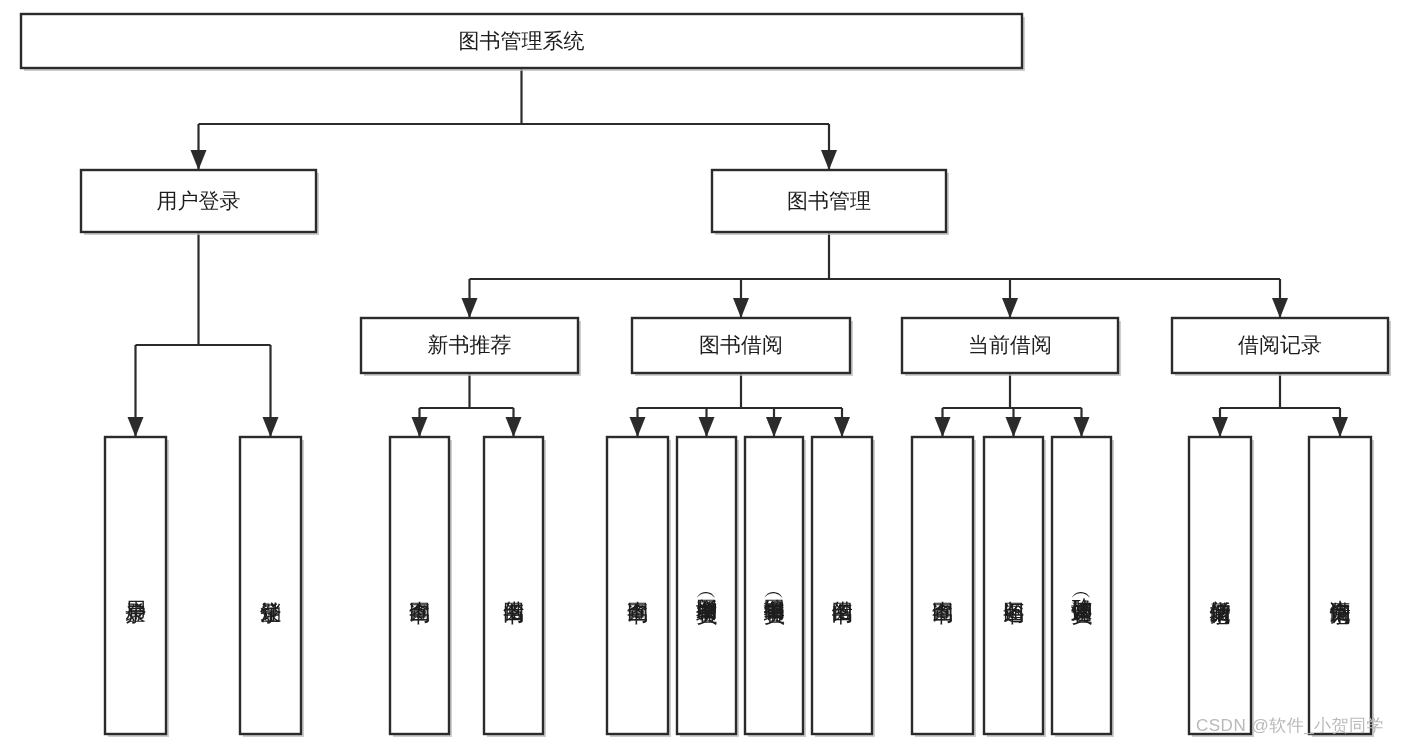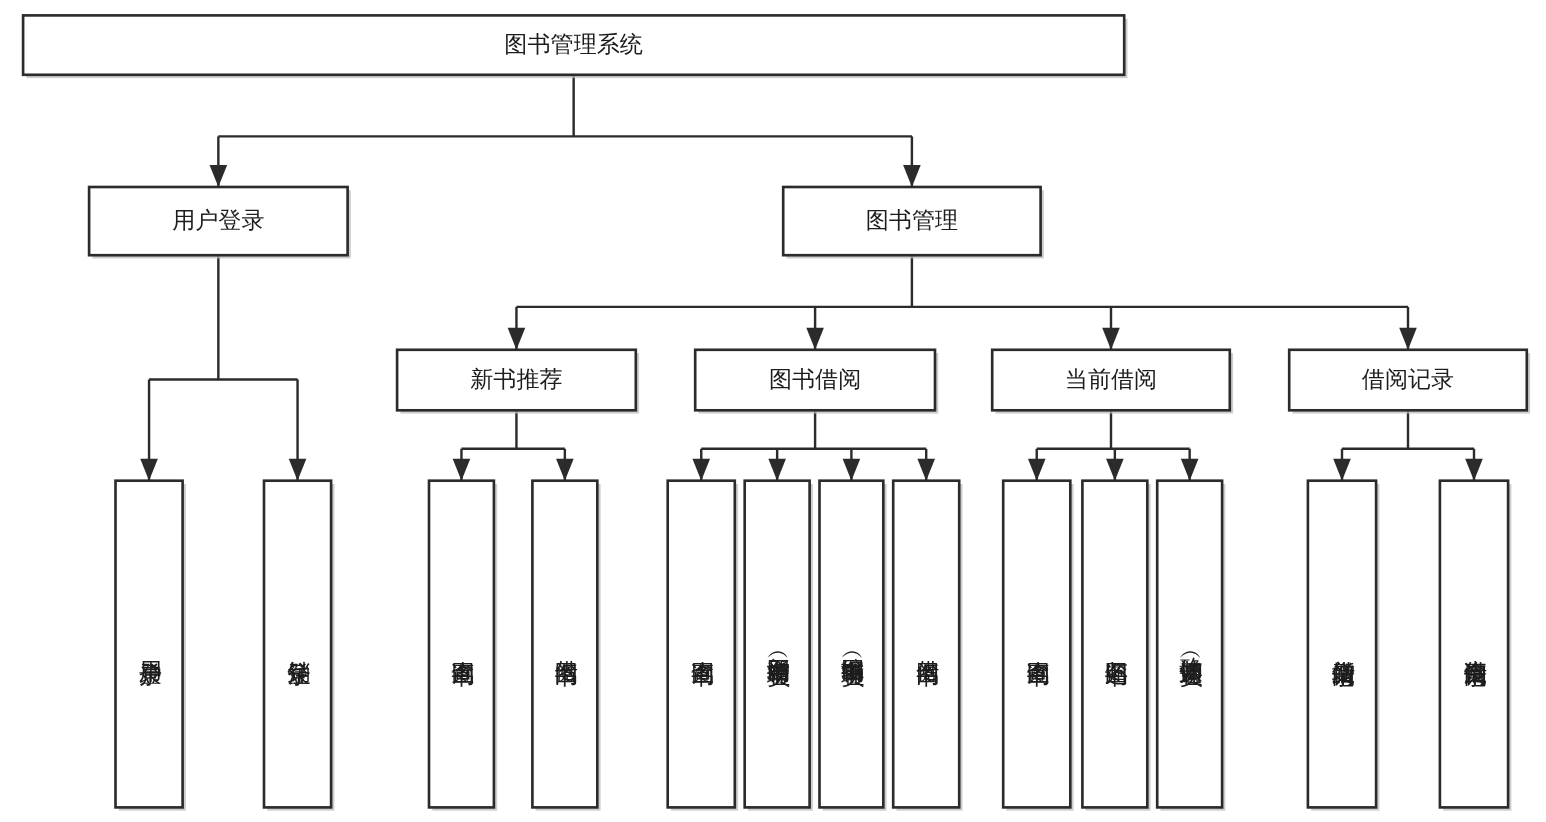--- a/index.html
+++ b/index.html
@@ -201,13 +201,14 @@
       <div class="node-label-v" style="left: 607px; top: 437px; width: 61px; height: 297px;">查询图书</div>
       <div class="node-label-v" style="left: 677px; top: 437px; width: 59px; height: 297px;">新增图书（管理员）</div>
       <div class="node-label-v" style="left: 745px; top: 437px; width: 58px; height: 297px;">编辑图书（管理员）</div>
       <div class="node-label-v" style="left: 812px; top: 437px; width: 60px; height: 297px;">借阅图书</div>
       <div class="node-label-v" style="left: 912px; top: 437px; width: 61px; height: 297px;">查询图书</div>
       <div class="node-label-v" style="left: 984px; top: 437px; width: 59px; height: 297px;">归还图书</div>
       <div class="node-label-v" style="left: 1052px; top: 437px; width: 59px; height: 297px;">确认归还（管理员）</div>
       <div class="node-label-v" style="left: 1189px; top: 437px; width: 62px; height: 297px;">新增借阅记录</div>
       <div class="node-label-v" style="left: 1309px; top: 437px; width: 62px; height: 297px;">查询借阅记录</div>
     </div>
+  <div class="watermark" style="left:1196px; top:714px;">CSDN @软件_小贺同学</div>
 </div>
 
 </body></html>

